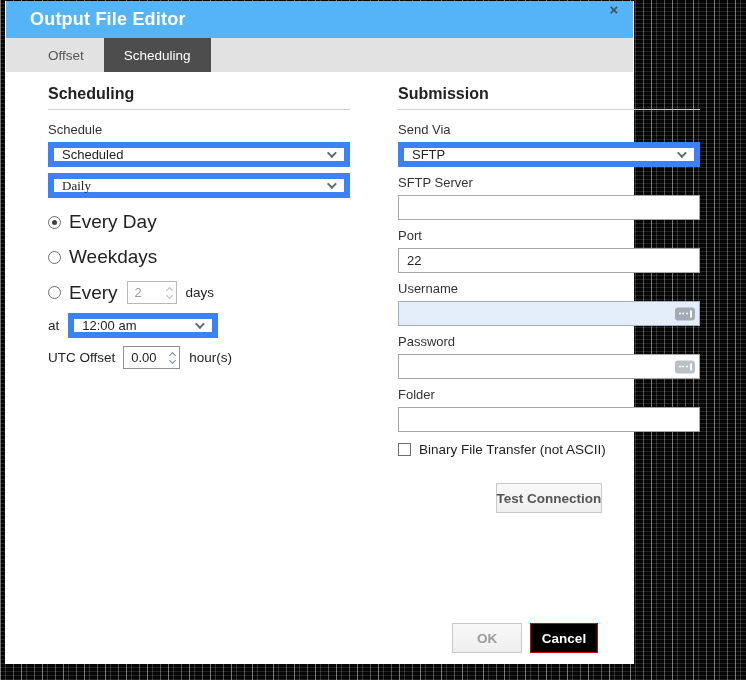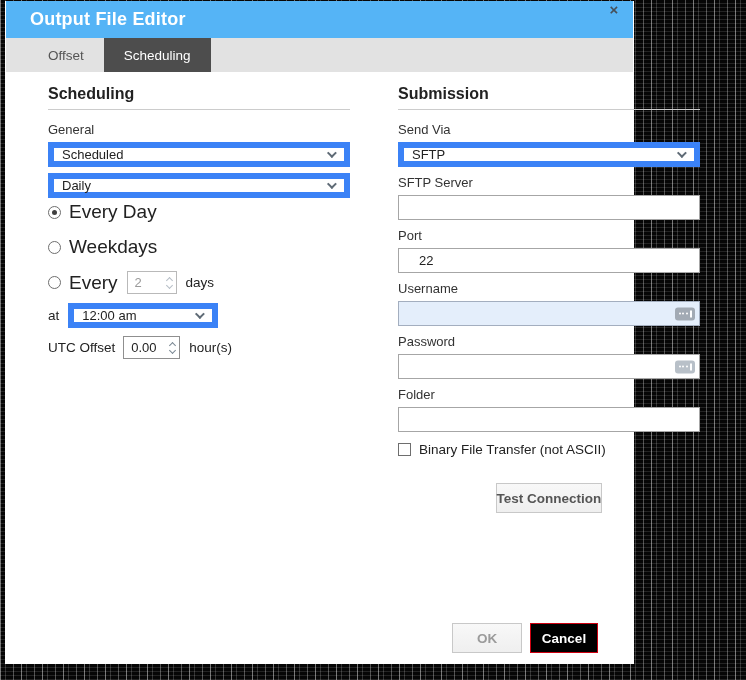--- a/index.html
+++ b/index.html
@@ -49,21 +49,21 @@
   }
   .field-label { font-size: 13px; color: #333; margin: 8px 0 5px 0; }
   .field-label.first { margin-top: 0; }
   
   .selectbox {
     height: 25px; border: 6px solid #3b82f6; background: #fff;
     display: flex; align-items: center; justify-content: space-between;
     padding: 0 10px 0 8px; font-size: 13px; color: #222; cursor: pointer;
     margin-bottom: 6px;
   }
-  .selectbox.mb12 { margin-bottom: 3px; }
+  .selectbox.mb12 { margin-bottom: 13px; font-family: Liberation Serif, serif; }
   .chev {
     width: 7px; height: 7px; border-right: 2px solid #5f6b76; border-bottom: 2px solid #5f6b76;
     transform: rotate(45deg) translateY(-2px); flex: 0 0 auto;
   }
   
   .radio-row { display: flex; align-items: center; margin-bottom: 13px; min-height: 16px; }
   .radio {
     width: 13px; height: 13px; border: 1px solid #6e6e6e; border-radius: 50%;
     background: #fff; margin-right: 8px; position: relative; cursor: pointer; flex: 0 0 auto;
   }
@@ -92,21 +92,21 @@
   .inline-label { font-size: 13.5px; color: #222; }
   .every-row { margin-bottom: 9px; }
   .every-row .spinbox { width: 50px; margin: 0 9px; }
   .at-row .selectbox { width: 150px; margin: 0 0 0 9px; }
   .at-row { margin-bottom: 8px; }
   .utc-row .spinbox { width: 57px; margin: 0 9px 0 8px; }
   
   .input-wrap { position: relative; }
   .input-wrap input {
     width: 100%; height: 25px; border: 1px solid #a6a6a6; background: #fff;
-    padding: 0 20px; font-family: "Liberation Sans", sans-serif; font-size: 13px; color: #222;
+    padding: 0 8px; font-family: "Liberation Sans", sans-serif; font-size: 13px; color: #222;
     outline: none;
   }
   .input-wrap.highlight input { background: #e4eefb; border-color: #a3aebf; }
   .fill-icon {
     position: absolute; right: 5px; top: 50%; transform: translateY(-50%);
     width: 20px; height: 13px; background: #a2aab4; border-radius: 3px;
     display: flex; align-items: center; justify-content: center; gap: 1.5px; cursor: pointer;
   }
   .fill-icon.light { background: #b8c0c8; }
   .fill-icon .dot { width: 2px; height: 2px; background: #fff; border-radius: 50%; }
@@ -140,21 +140,21 @@
     </div>
 
     <div class="tabstrip">
       <div class="tab">Offset</div>
       <div class="tab active">Scheduling</div>
     </div>
 
     <div class="col col-left">
       <div class="section-heading">Scheduling</div>
 
-      <div class="field-label first">General</div>
+      <div class="field-label first">Schedule</div>
       <div class="selectbox">
         <span>Scheduled</span>
         <span class="chev"></span>
       </div>
 
       <div class="selectbox mb12">
         <span>Daily</span>
         <span class="chev"></span>
       </div>
 

